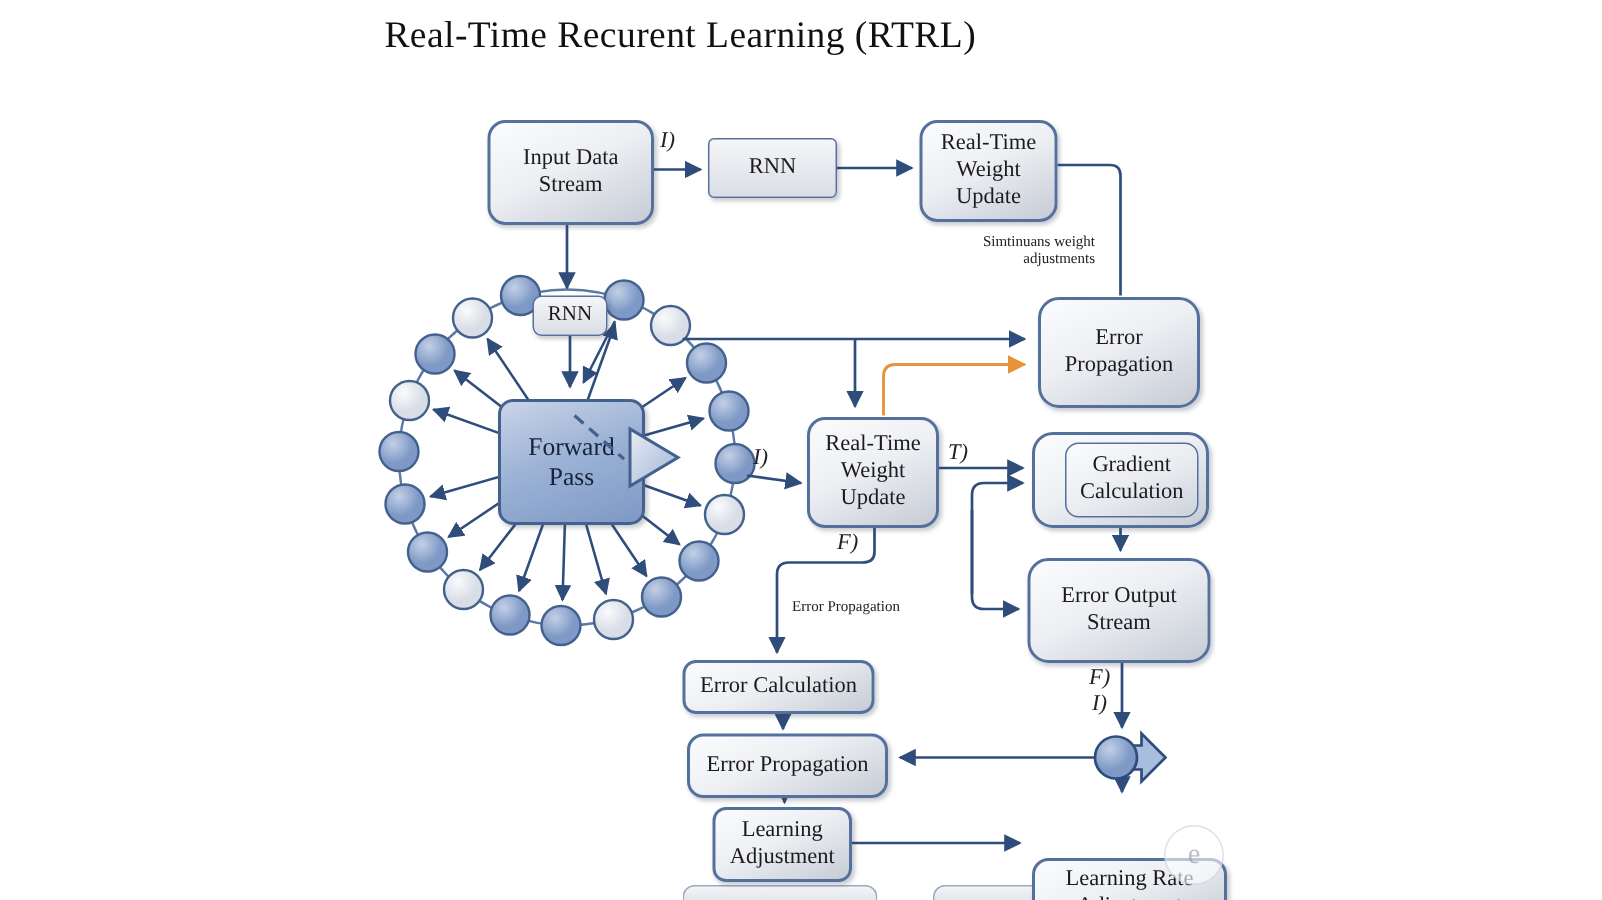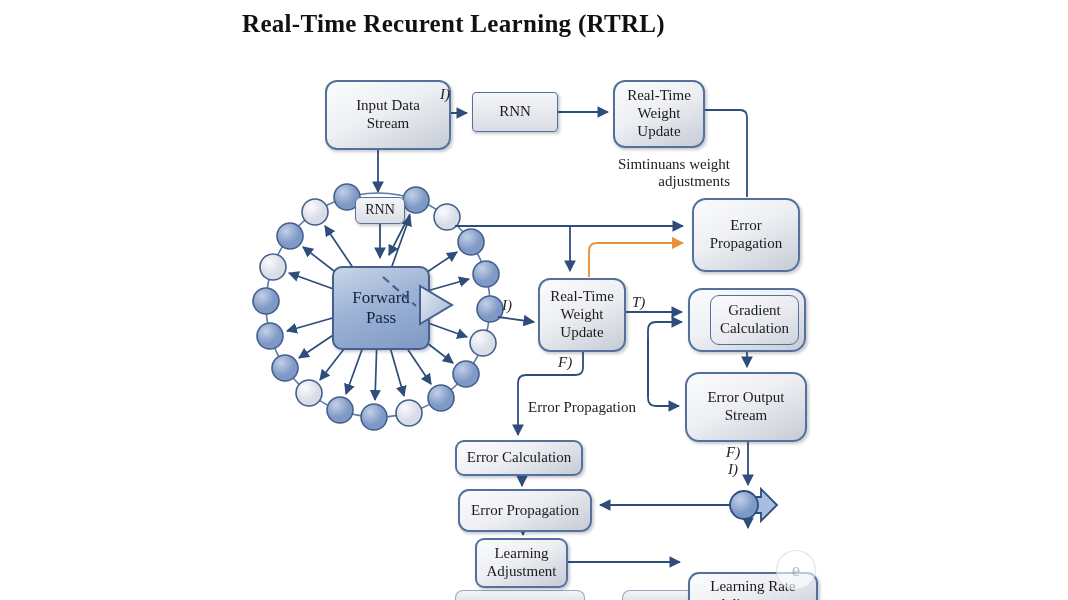--- a/index.html
+++ b/index.html
@@ -2,21 +2,21 @@
 <html><head>
 <meta charset="utf-8">
 <style>
   html,body{margin:0;padding:0;background:#ffffff;}
   .stage{
     position:relative;width:1068px;height:600px;background:#ffffff;overflow:hidden;
     font-family:"Liberation Serif", serif;
   }
   .title{
     position:absolute;left:0;top:10px;width:907px;text-align:center;
-    font-size:25px;font-weight:bold;color:#111;letter-spacing:.3px;
+    font-size:25px;font-weight:normal;color:#111;letter-spacing:.3px;
   }
   svg.layer{position:absolute;left:0;top:0;pointer-events:none;}
   .node{
     position:absolute;display:flex;align-items:center;justify-content:center;
     text-align:center;white-space:pre-line;line-height:1.18;
     background:linear-gradient(155deg,#fbfcfd 0%,#edeff3 45%,#c6cbd5 100%);
     border:2px solid #54709c;border-radius:12px;
     font-size:15px;color:#1b1b1b;
     box-shadow:1.5px 2px 3px rgba(60,70,90,.28);
     box-sizing:border-box;z-index:2;
@@ -26,21 +26,21 @@
   .node.blue{
     background:linear-gradient(160deg,#c9d4e7 0%,#9db3d6 45%,#7e99c6 100%);
     border-color:#44608c;font-size:17px;color:#16233d;
   }
   .node.nested{padding:5px;}
   .node .inner{
     flex:1;align-self:stretch;display:flex;align-items:center;justify-content:center;
     border:1.5px solid #54709c;border-radius:9px;
     background:linear-gradient(155deg,#fbfcfd 0%,#e9ebf0 55%,#cdd2da 100%);
   }
-  .lbl{position:absolute;font-size:15px;color:#222;z-index:3;white-space:pre-line;}
+  .lbl{position:absolute;font-size:10px;color:#222;z-index:3;white-space:pre-line;}
   .edge-lbl{font-style:italic;font-size:15px;}
   .cutoff{
     position:absolute;height:9px;border:1.5px solid #9aa7bc;border-bottom:none;
     border-radius:8px 8px 0 0;background:linear-gradient(180deg,#f3f5f8,#e3e6eb);
     bottom:0;z-index:1;
   }
   .watermark{
     position:absolute;width:38px;height:38px;border-radius:50%;
     background:rgba(255,255,255,.6);border:1px solid rgba(190,195,205,.5);
     display:flex;align-items:center;justify-content:center;
@@ -134,21 +134,21 @@
       <path d="M567,562 H680" marker-end="url(#ab)"></path>
       <path d="M748,442 V485" marker-end="url(#ab)"></path>
       <path d="M748,518 V528" marker-end="url(#ab)"></path>
       <path d="M733,505 H600" marker-end="url(#ab)"></path>
     </g>
     <path d="M589,277 V251 Q589,243 597,243 H683" stroke="#e8923a" stroke-width="1.9" fill="none" marker-end="url(#ao)"></path>
   </svg>
 
   <div class="title">Real-Time Recurent Learning (RTRL)</div>
 
-  <div class="node" style="left:325px;top:80px;width:126px;height:70px;">Input Data
+  <div class="node" style="left:325px;top:80px;width:111px;height:70px;">Input Data
 Stream</div>
   <div class="node sq" style="left:472px;top:92px;width:86px;height:40px;">RNN</div>
   <div class="node" style="left:613px;top:80px;width:92px;height:68px;">Real-Time
 Weight
 Update</div>
   <div class="node" style="left:692px;top:198px;width:108px;height:74px;border-radius:14px;">Error
 Propagation</div>
   <div class="node sq" style="left:355px;top:197px;width:50px;height:27px;font-size:14px;border-radius:6px;">RNN</div>
   <div class="node blue" style="left:332px;top:266px;width:98px;height:84px;border-radius:10px;">Forward
 Pass</div>

